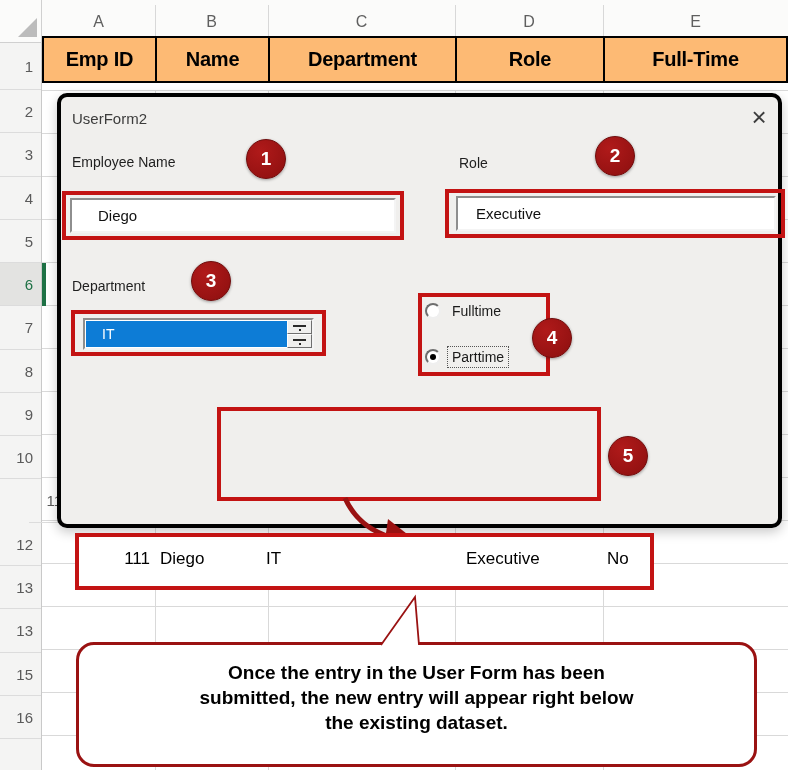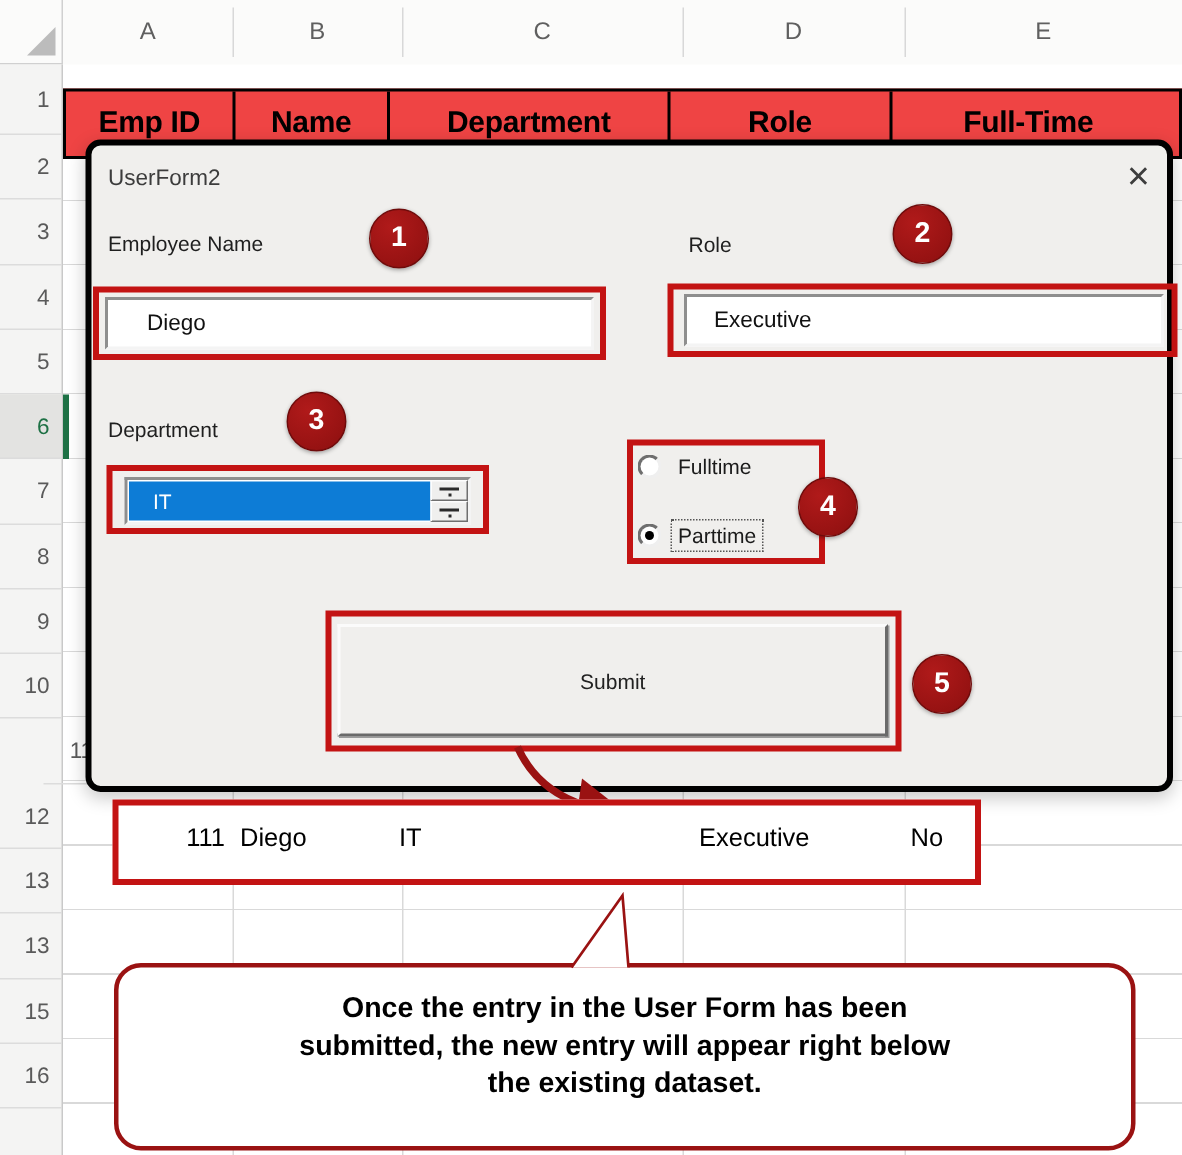--- a/index.html
+++ b/index.html
@@ -23,22 +23,22 @@
              color:#5a5a5a; font-size:15px; border-bottom:1px solid #dcdcdc;
              display:flex; align-items:center; justify-content:flex-end; }
   .row-num.active { background:#e3e3e1; color:#1e7145; }
   .green-bar { position:absolute; left:42px; top:263px; width:4px; height:43px; background:#1e7145; }
 
   .grid-h { position:absolute; left:42px; top:90px; width:746px; height:680px;
             border-top:1px solid #d9d9d9;
             background:repeating-linear-gradient(to bottom, transparent 0 42px, #d9d9d9 42px 43px); }
   .grid-v { position:absolute; top:90px; height:680px; width:1px; background:#d9d9d9; }
 
-  .hdr-row { position:absolute; left:42px; top:59px; width:746px; height:47px; display:flex;
-             background:#ef4444; border:2px solid #000; }
+  .hdr-row { position:absolute; left:42px; top:36px; width:746px; height:47px; display:flex;
+             background:#fdba74; border:2px solid #000; }
   .hdr-cell { border-right:2px solid #000; display:flex; align-items:center; justify-content:center;
               font-weight:bold; font-size:20px; color:#000; letter-spacing:-0.2px; }
   .hdr-cell:last-child { border-right:none; }
 
   
   .dialog { position:absolute; left:57px; top:93px; width:725px; height:435px; background:#f0efed;
             border:4px solid #000000; border-radius:10px; box-shadow:0 4px 12px rgba(0,0,0,0.22); }
   .dlg-title { position:absolute; left:11px; top:13px; font-size:15px; color:#3c3c3c; }
   .dlg-close { position:absolute; left:683px; top:6px; width:30px; height:30px; text-align:center;
                line-height:28px; font-size:26px; font-weight:300; color:#3d3d3d; cursor:default; }
@@ -126,21 +126,21 @@
 
   <div class="grid-h"></div>
   <div class="grid-v" style="left:155px;"></div>
   <div class="grid-v" style="left:268px;"></div>
   <div class="grid-v" style="left:455px;"></div>
   <div class="grid-v" style="left:603px;"></div>
   <div class="green-bar"></div>
 
   <div class="hdr-row">
     <div class="hdr-cell" style="width:113px;">Emp ID</div>
-    <div class="hdr-cell" style="width:103px;">Name</div>
+    <div class="hdr-cell" style="width:113px;">Name</div>
     <div class="hdr-cell" style="width:187px;">Department</div>
     <div class="hdr-cell" style="width:148px;">Role</div>
     <div class="hdr-cell" style="width:181px;">Full-Time</div>
   </div>
 
   <div class="dialog">
     <div class="dlg-title">UserForm2</div>
     <div class="dlg-close">×</div>
 
     <div class="dlg-label" style="left:11px;top:57px;">Employee Name</div>
@@ -177,21 +177,20 @@
     </div>
     <div class="radio-row checked" style="left:364px;top:250px;">
       <span class="radio-circle">
           <span class="dot"></span>
         </span>
       <span class="radio-label">Parttime</span>
     </div>
     <div class="badge" style="left:471px;top:221px;">4</div>
 
     <div class="redbox" style="left:156px;top:310px;width:384px;height:94px;"></div>
-    <div class="submit-btn" style="left:164px;top:319px;width:367px;height:75px;">Submit</div>
     <div class="badge" style="left:547px;top:339px;">5</div>
   </div>
 
   <svg class="overlay-svg">
     <path d="M345,498 Q358,527 390,537" fill="none" stroke="#9a1212" stroke-width="5"></path>
     <polygon points="416,541 388,519 384,547" fill="#9a1212"></polygon>
   </svg>
 
   <div class="entry-box"></div>
   <div class="cellval" style="left:90px;width:60px;text-align:right;">111</div>

